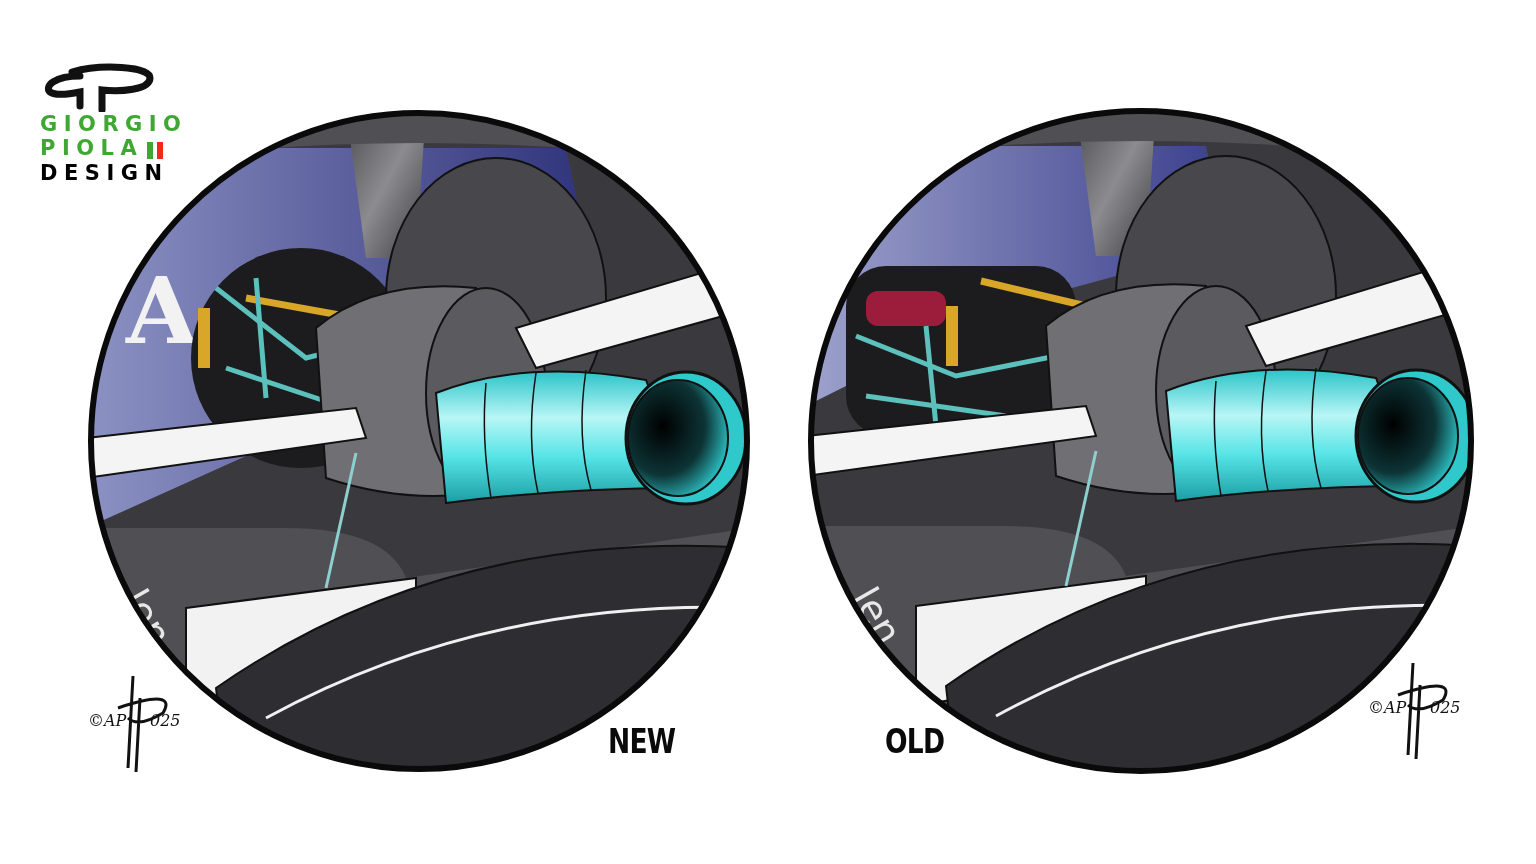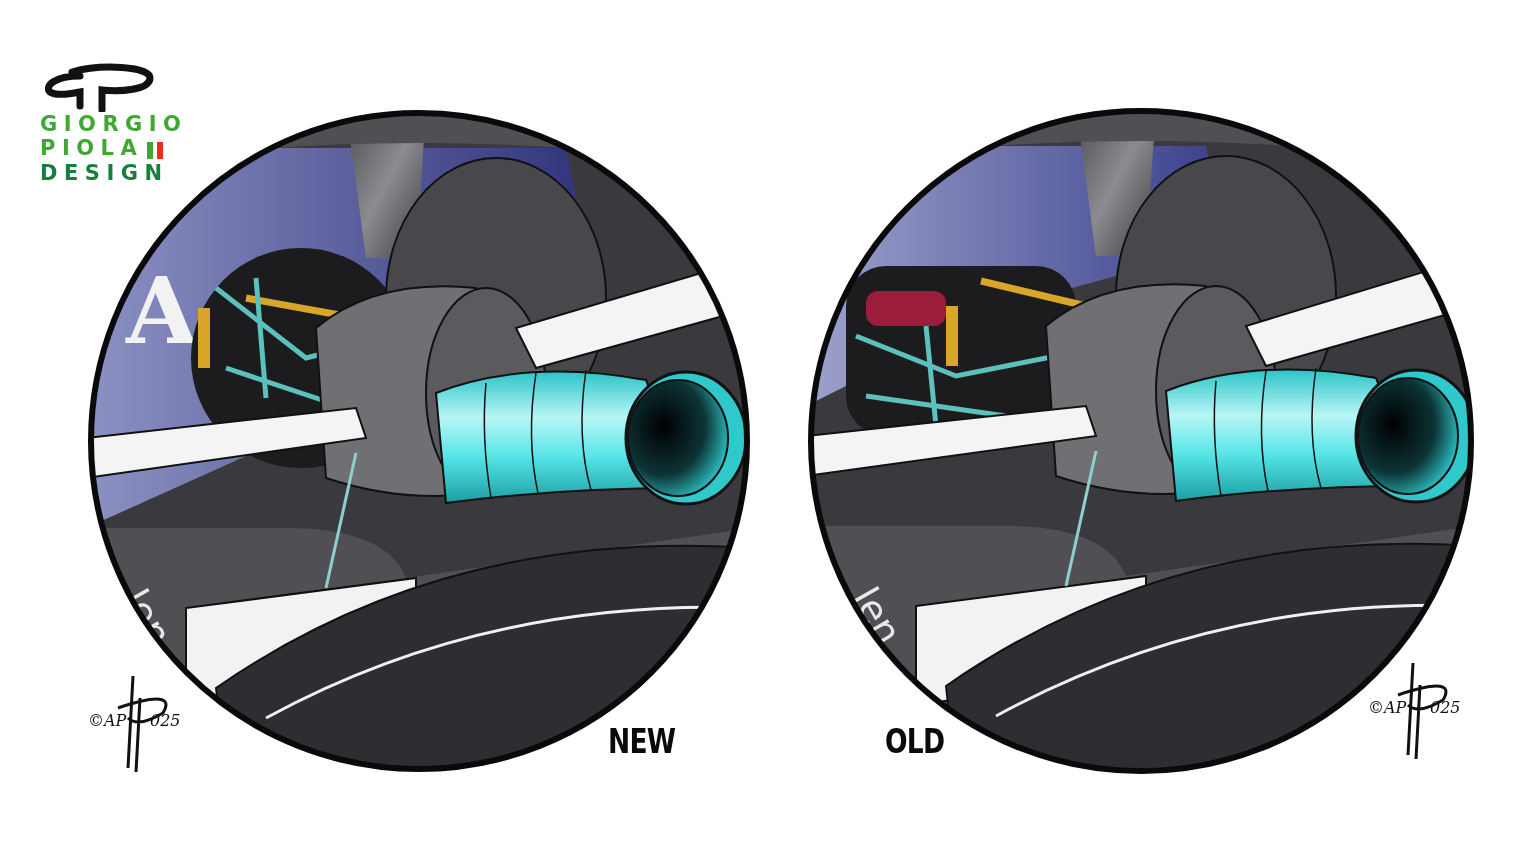--- a/index.html
+++ b/index.html
@@ -1,21 +1,21 @@
 <!DOCTYPE html>
 <html><head>
 <meta charset="utf-8">
 <style>
   html,body{margin:0;padding:0;background:#ffffff;}
   body{width:1536px;height:864px;position:relative;overflow:hidden;font-family:"Liberation Sans",sans-serif;}
   .logo{position:absolute;left:40px;top:62px;width:130px;}
   .logo-mark{display:block;}
   .logo-line{font-family:"DejaVu Sans",sans-serif;font-weight:bold;font-size:21px;letter-spacing:6.5px;line-height:24px;margin:0;}
   .logo-line.green{color:#3ea832;}
-  .logo-line.red{color:#15803d;}
+  .logo-line.red{color:#000000;}
   .flag{display:inline-block;vertical-align:middle;margin-left:4px;}
   .flag span{display:inline-block;width:6px;height:17px;margin-right:4px;vertical-align:middle;}
   .panel{position:absolute;}
   .panel svg{display:block;}
   .label{position:absolute;font-family:"DejaVu Sans",sans-serif;font-weight:bold;font-size:34px;color:#0a0a0a;transform:scaleX(0.78);transform-origin:left top;letter-spacing:-1px;}
   .sig{position:absolute;}
 </style>
 </head>
 <body>
 

